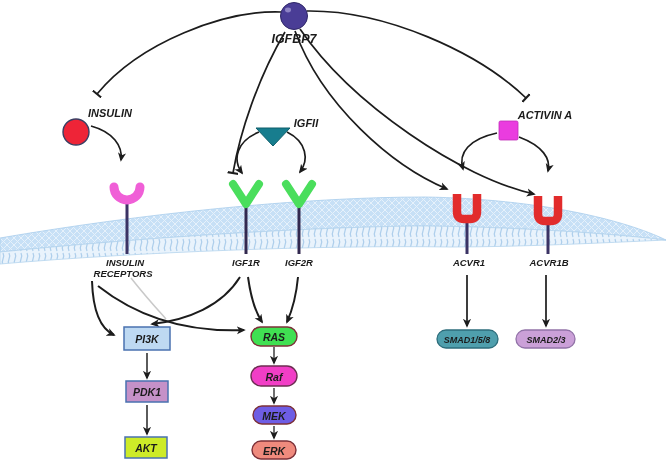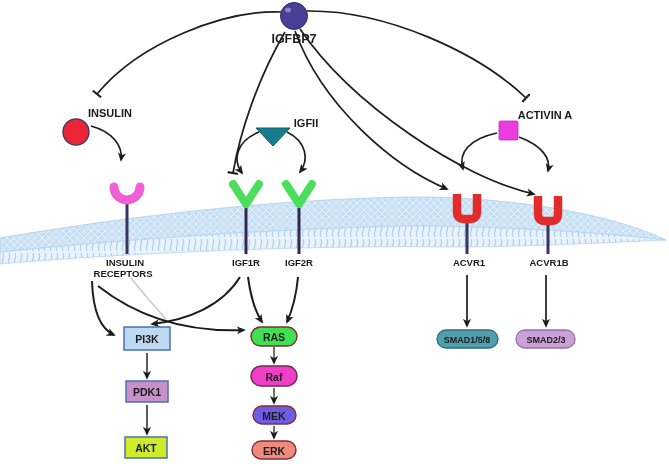--- a/index.html
+++ b/index.html
@@ -1,16 +1,16 @@
 <!DOCTYPE html>
 <html><head>
 <meta charset="utf-8">
 <style>
   html,body{margin:0;padding:0;background:#fff;}
-  .canvas{position:relative;width:669px;height:464px;background:#ffffff;overflow:hidden;}
+  .canvas{position:relative;width:669px;height:464px;background:#ffffff;overflow:hidden;font-style:italic;}
   svg{position:absolute;left:0;top:0;}
   svg text{font-family:"Liberation Sans", sans-serif;font-weight:bold;fill:#1b1b1b;}
   .ligand-label{font-size:11px;}
   .receptor-label{font-size:9.5px;}
   .node-label{font-size:10.5px;}
   .smad-label{font-size:9px;}
   .title-label{font-size:12.5px;}
 </style>
 </head>
 <body>

